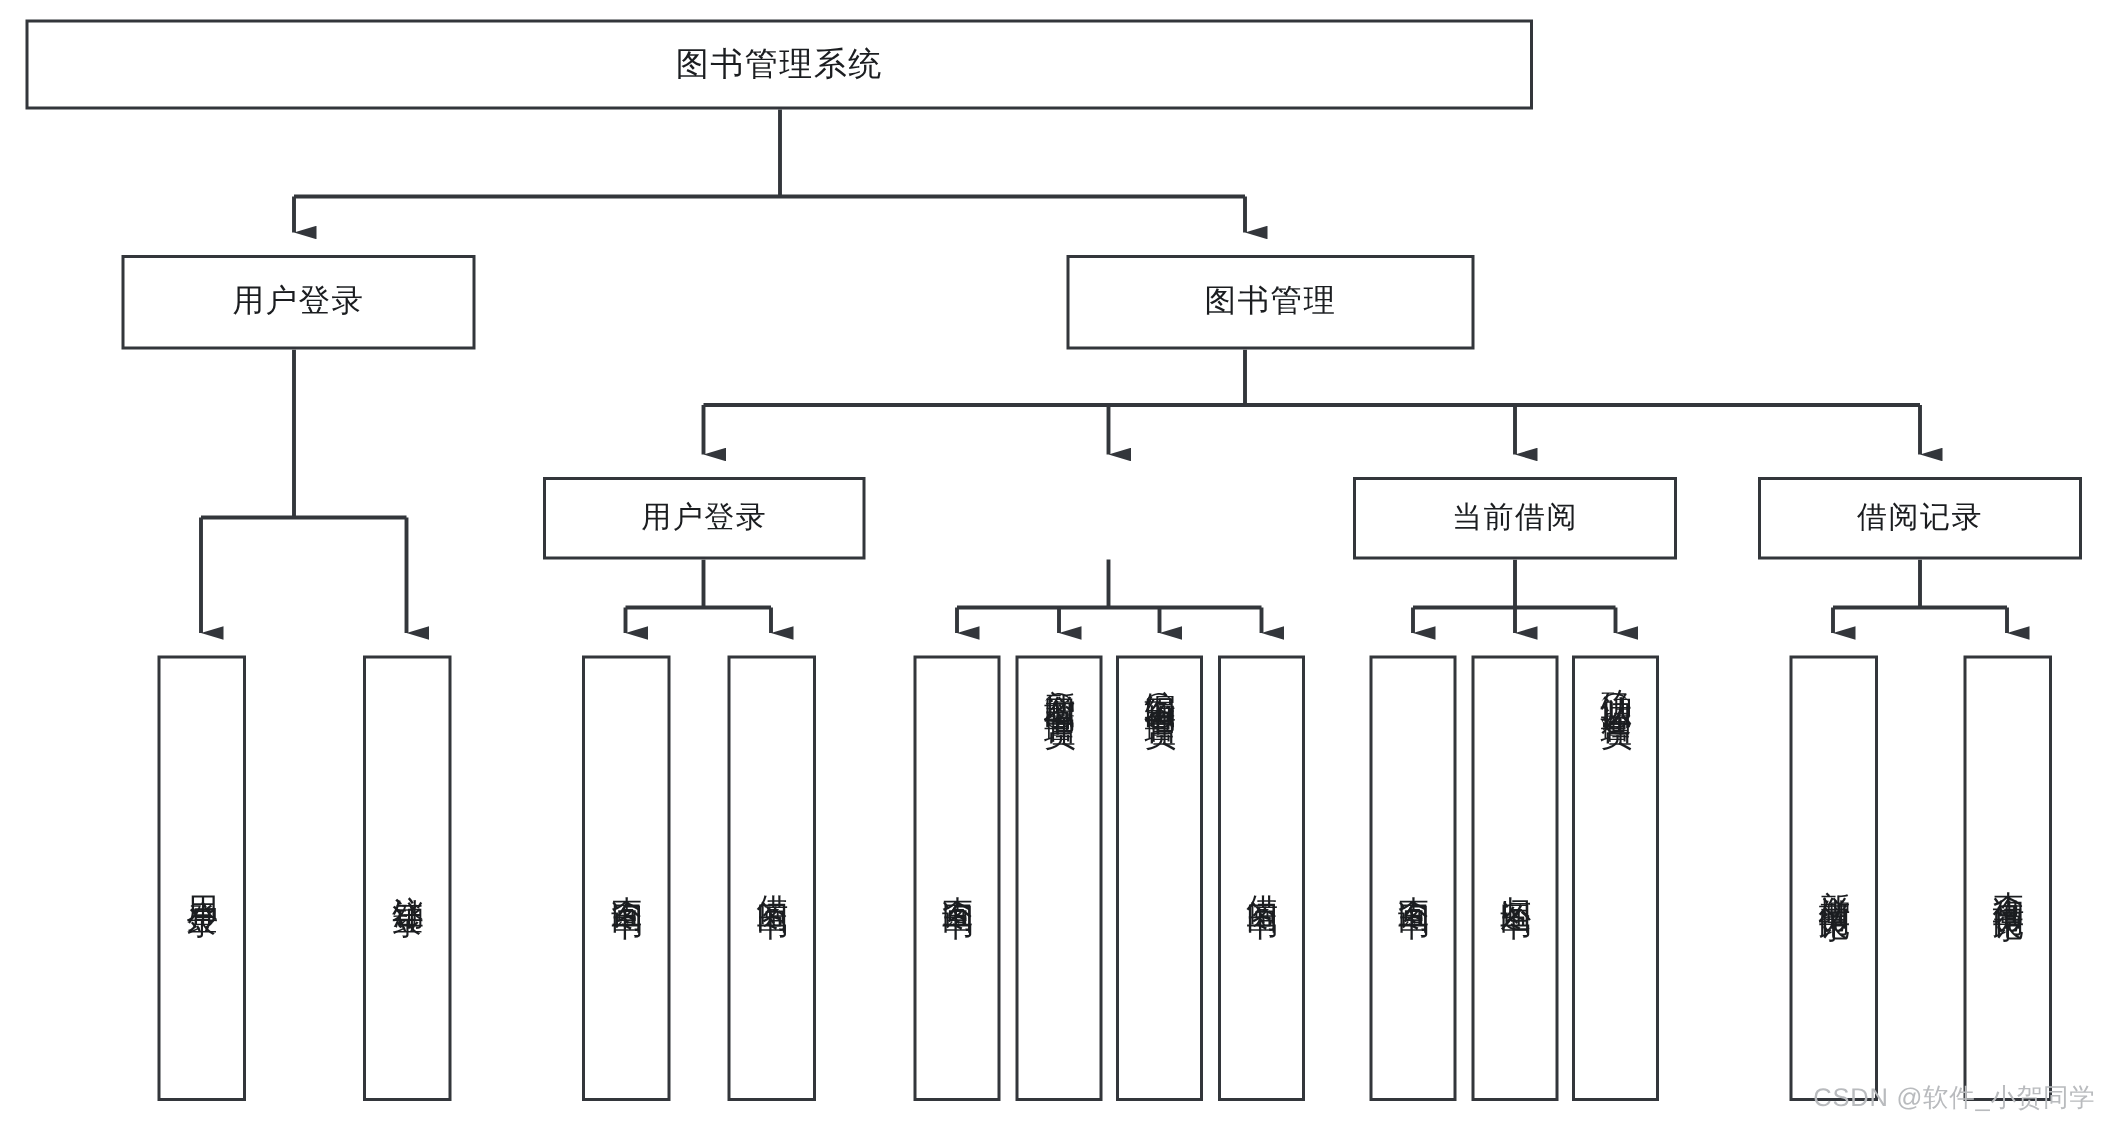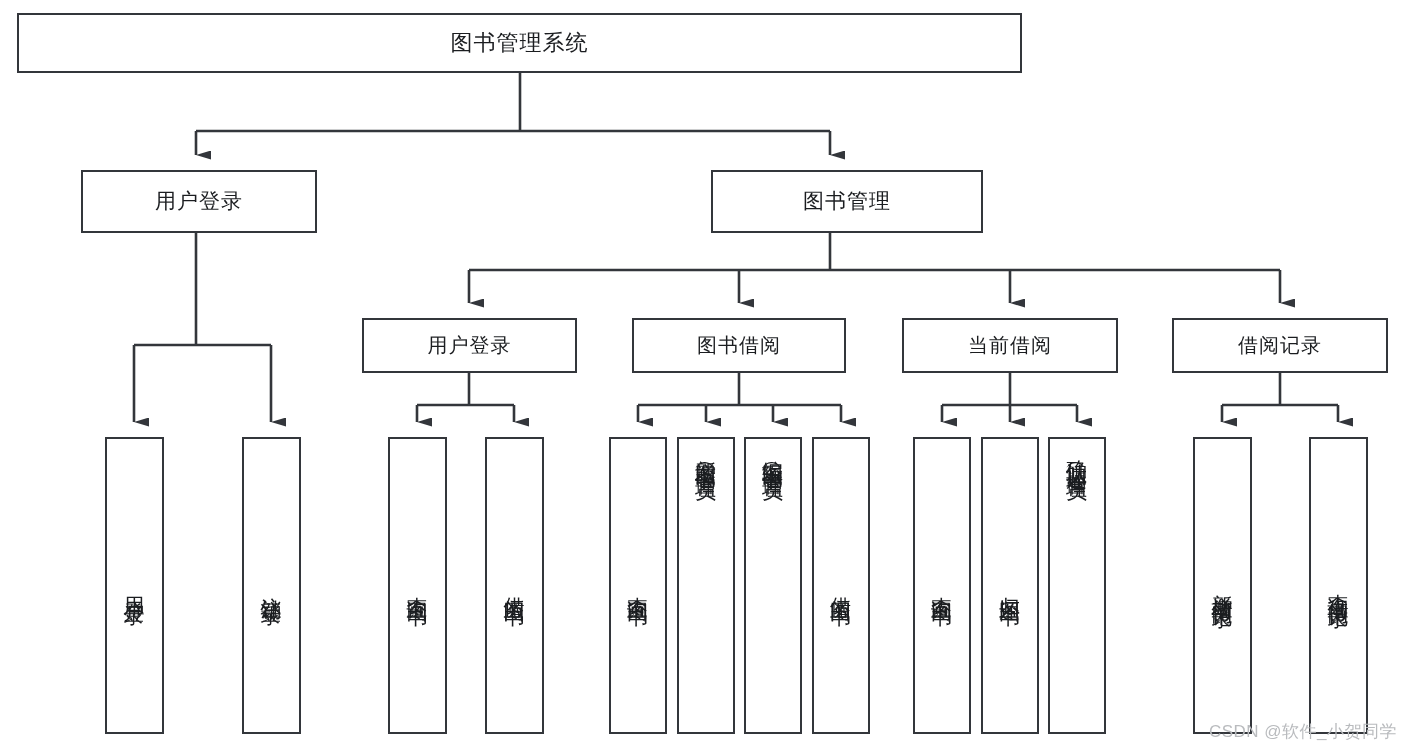--- a/index.html
+++ b/index.html
@@ -109,21 +109,20 @@
       <line x1="1338" y1="405" x2="1338" y2="422" marker-end="url(#arrowhead)"></line>
     </g>
   </svg>
 
   <div class="node root" style="left:17px;top:13px;width:1005px;height:60px;">图书管理系统</div>
 
   <div class="node lvl2" style="left:81px;top:170px;width:236px;height:63px;">用户登录</div>
   <div class="node lvl2" style="left:711px;top:170px;width:272px;height:63px;">图书管理</div>
 
   <div class="node lvl3" style="left:362px;top:318px;width:215px;height:55px;">用户登录</div>
-  <div class="node lvl3" style="left:632px;top:318px;width:214px;height:55px;">图书借阅</div>
   <div class="node lvl3" style="left:902px;top:318px;width:216px;height:55px;">当前借阅</div>
   <div class="node lvl3" style="left:1172px;top:318px;width:216px;height:55px;font-family:Liberation Serif, serif;">借阅记录</div>
 
   <div class="leaf" style="left:105px;top:437px;width:59px;height:297px;">
     <span class="vtext">用户登录</span>
   </div>
   <div class="leaf" style="left:242px;top:437px;width:59px;height:297px;">
     <span class="vtext">注销登录</span>
   </div>
 

